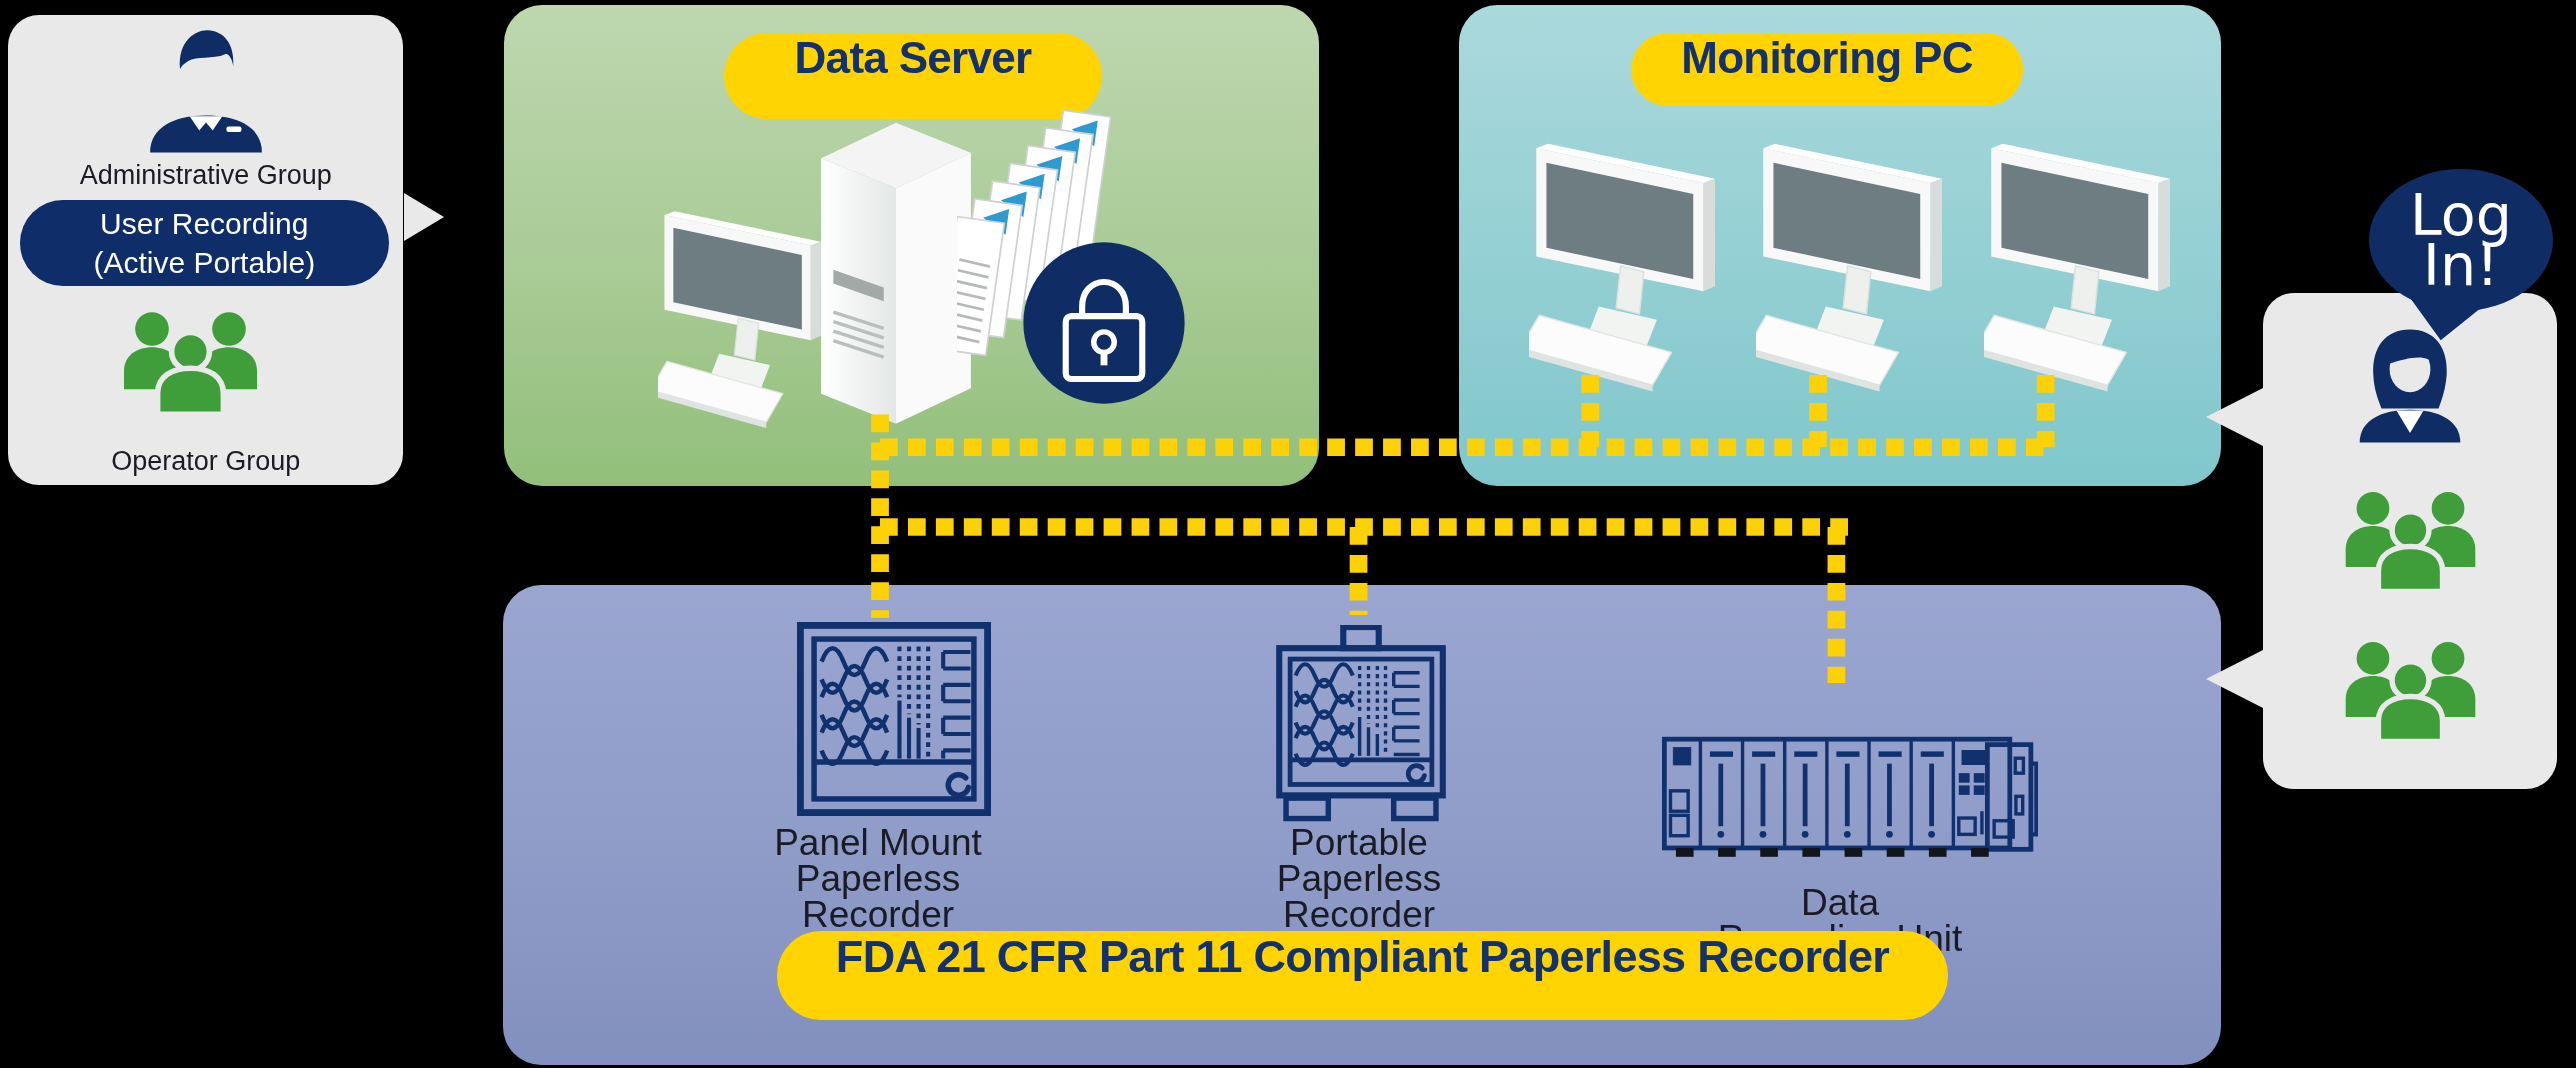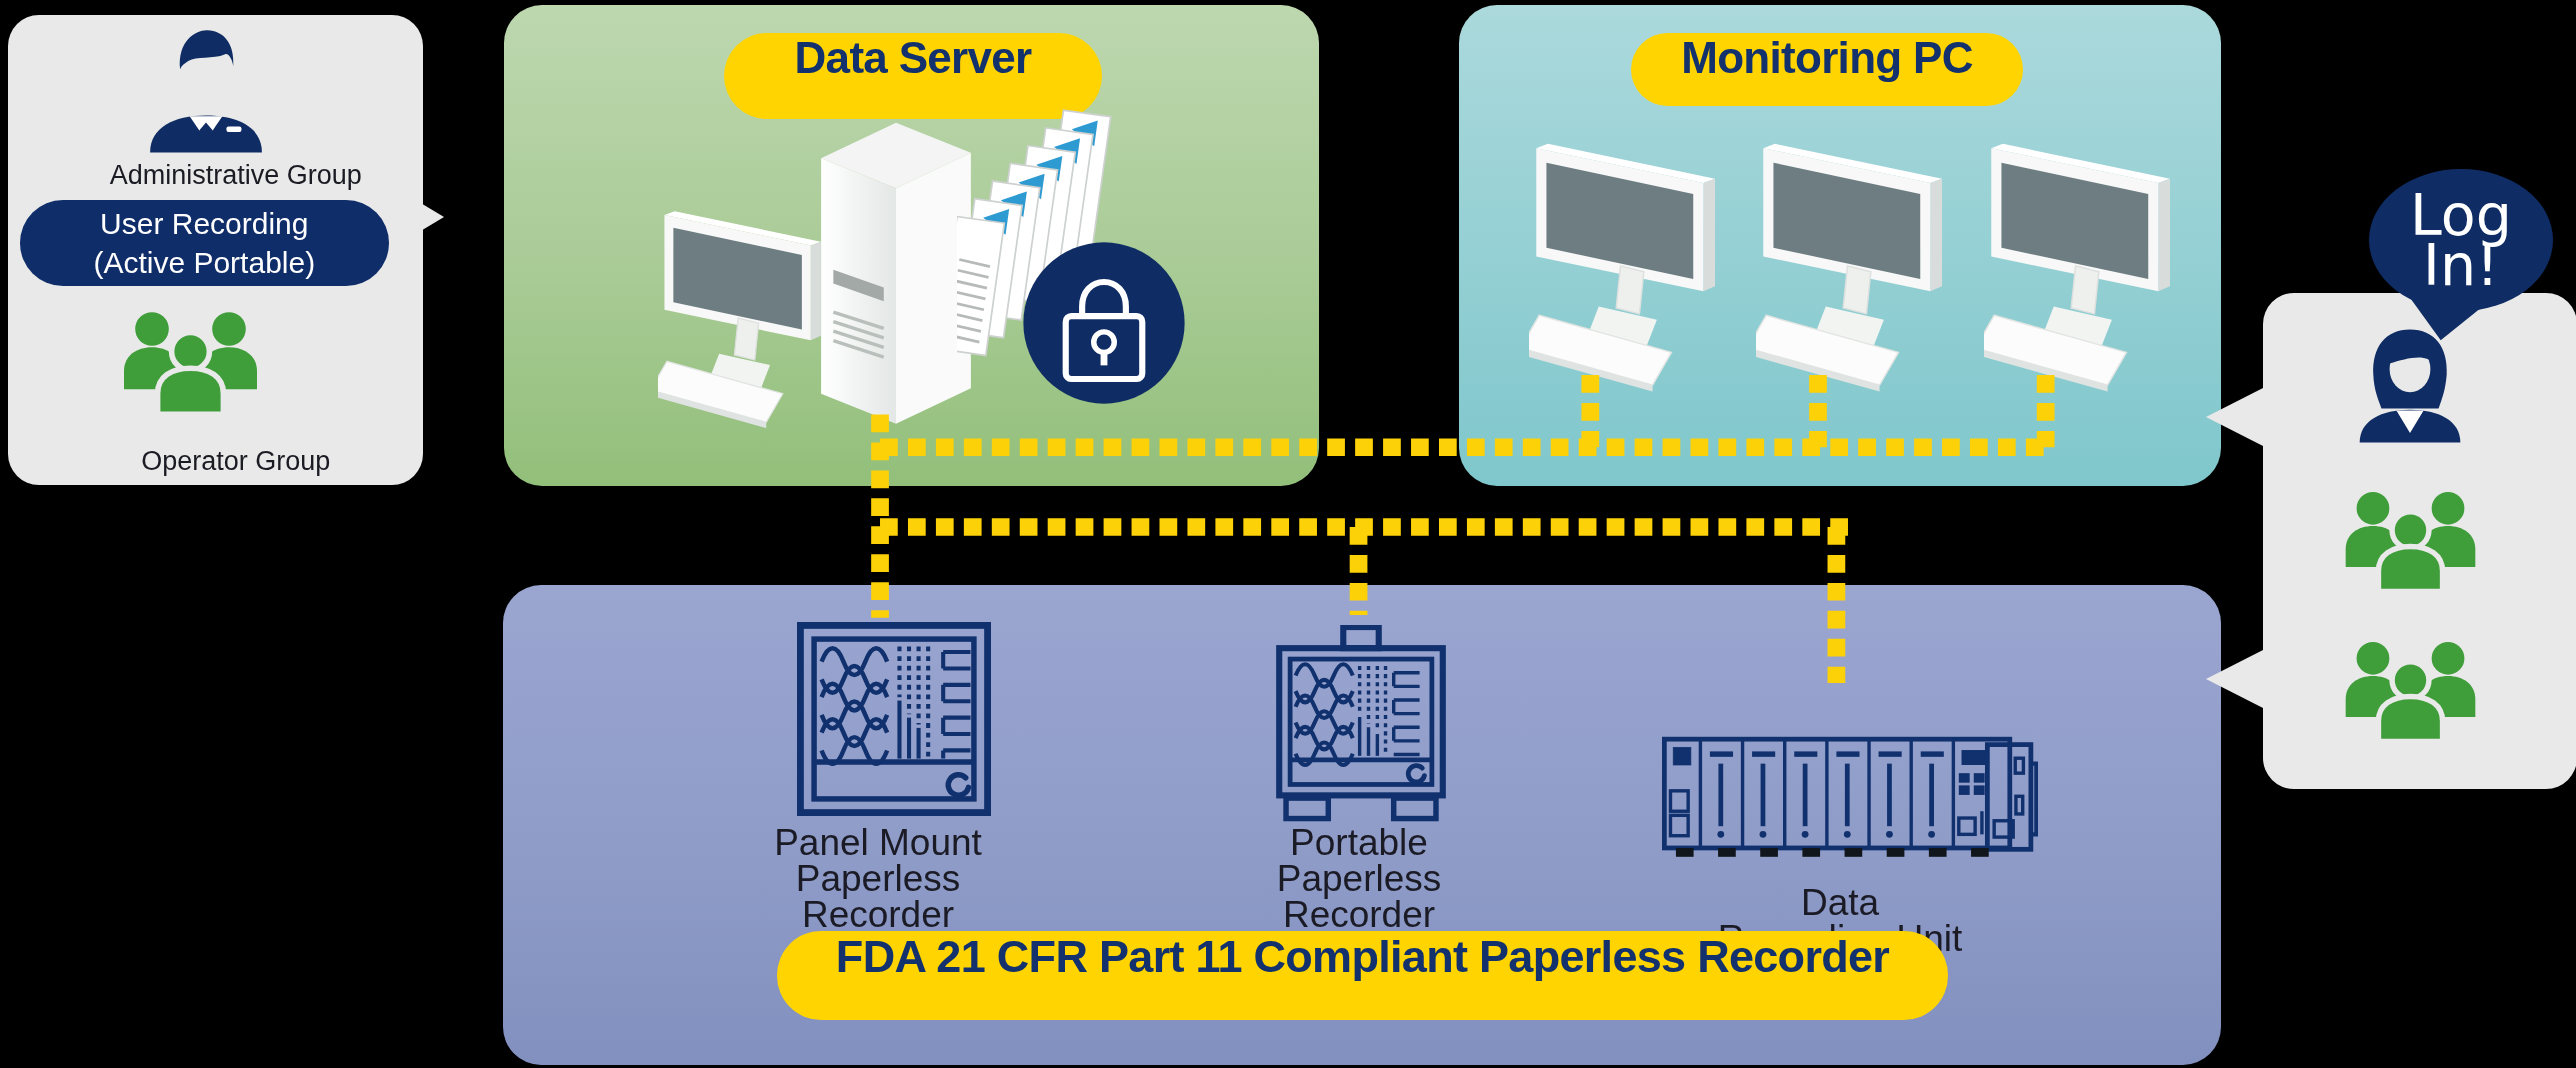--- a/index.html
+++ b/index.html
@@ -1,20 +1,20 @@
 <!DOCTYPE html>
 <html style="font-size:11px"><head>
 <meta charset="utf-8">
 <style>
   html,body{margin:0;padding:0;background:#000;}
   .canvas{position:relative;width:2576px;height:1069px;background:#000;overflow:hidden;
           font-family:"Liberation Sans", sans-serif;}
   .abs{position:absolute;}
   .panel{position:absolute;border-radius:38px;}
-  .gray{background:#e9e9e9;border-radius:31px;padding-left:20px;}
+  .gray{background:#e9e9e9;border-radius:31px;}
   .green{left:504px;top:4.8px;width:815px;height:481px;
          background:linear-gradient(180deg,#bdd7af 0%,#a9cb96 55%,#92bf7a 100%);}
   .teal{left:1459px;top:4.8px;width:762px;height:481px;
         background:linear-gradient(180deg,#abd9dc 0%,#93cfd3 55%,#7fc7cc 100%);}
   .purple{left:503px;top:585px;width:1718px;height:480px;
           background:linear-gradient(180deg,#9aa6d0 0%,#8f9cc8 55%,#8290bf 100%);}
   .leftPanel{left:8.2px;top:15px;width:395px;height:470px;}
   .rightPanel{left:2263px;top:293px;width:294px;height:496px;}
   .pillY{position:absolute;background:#ffd400;border-radius:44px;display:flex;
          justify-content:center;color:#12316d;font-weight:700;}

